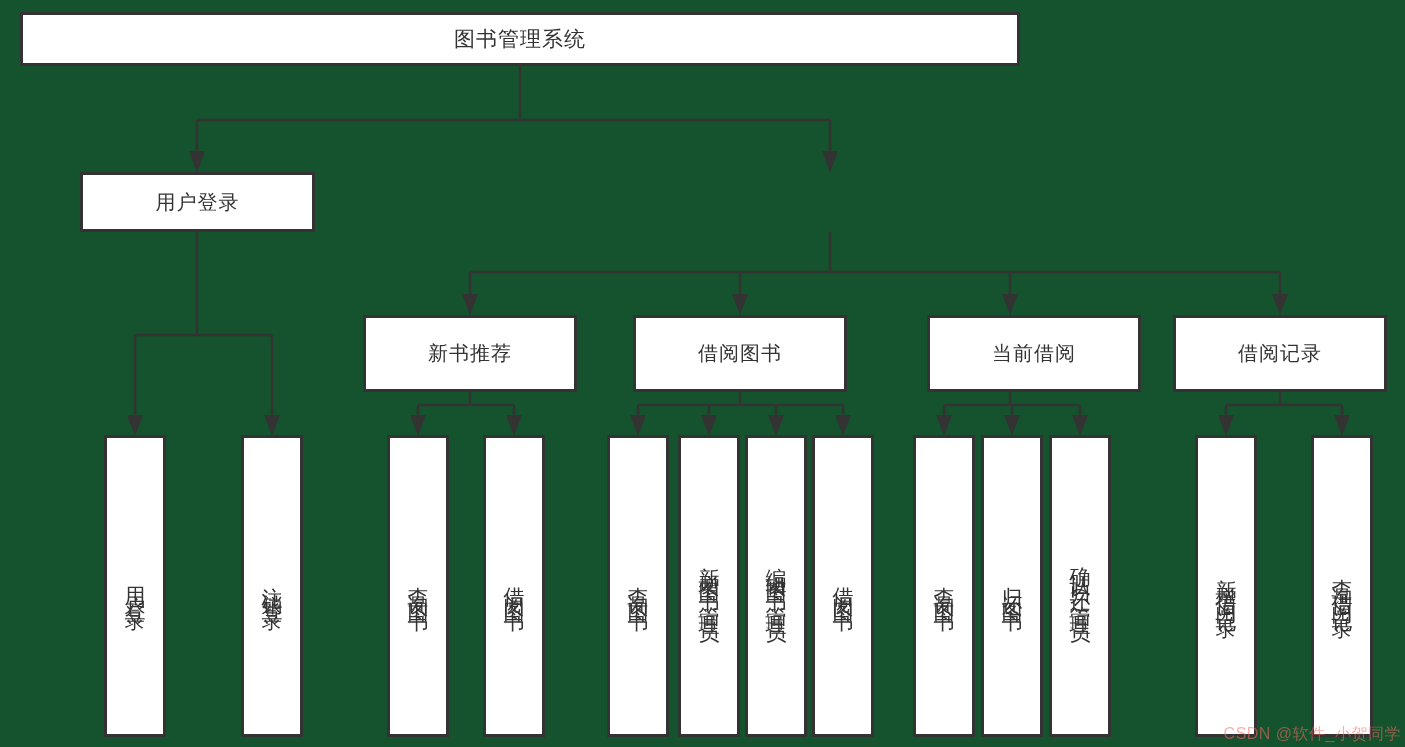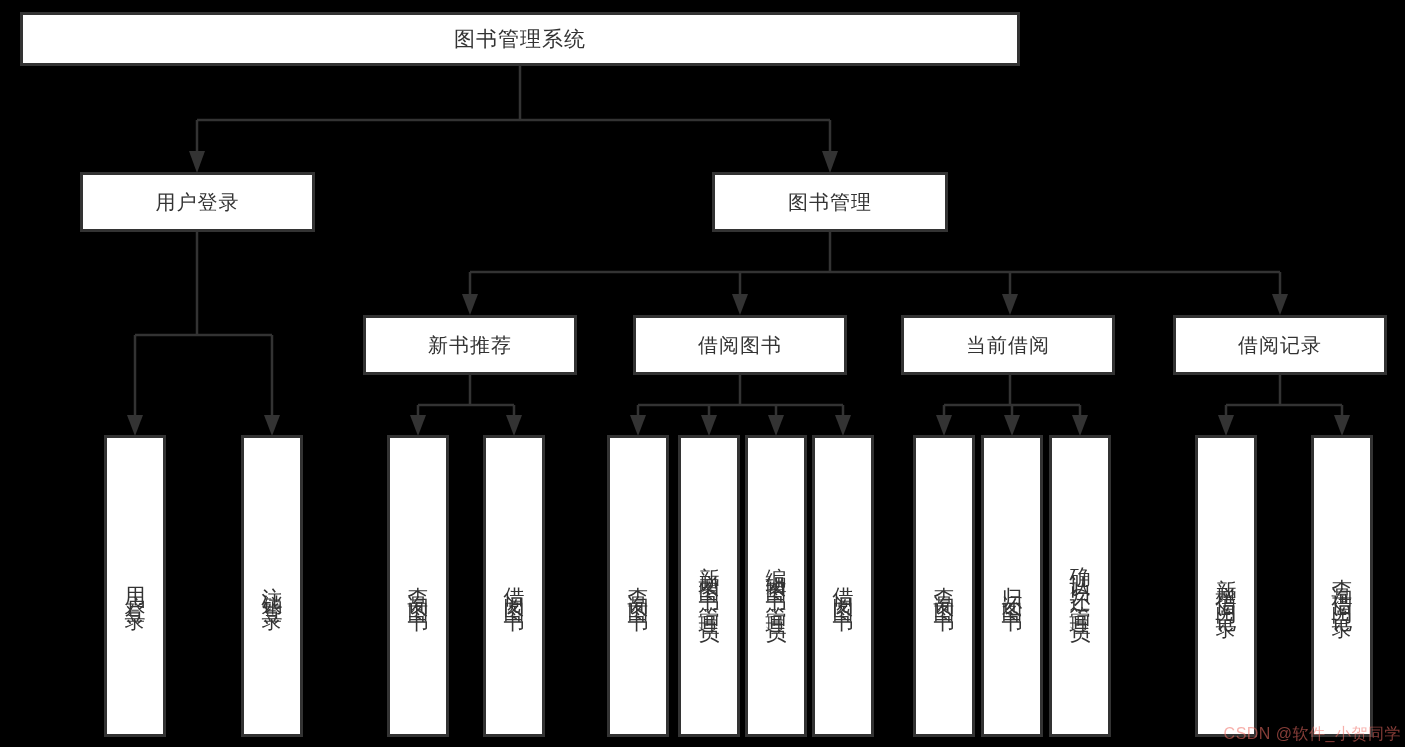--- a/index.html
+++ b/index.html
@@ -1,20 +1,20 @@
 <!DOCTYPE html>
 <html><head>
 <meta charset="utf-8">
 <style>
   html, body { margin: 0; padding: 0; background: #ffffff; }
   #stage {
     position: relative;
     width: 1405px;
     height: 747px;
-    background: #000000;
+    background: #14532d;
     font-family: "Liberation Sans", sans-serif;
     overflow: hidden;
   }
   #connectors {
     position: absolute;
     left: 0; top: 0;
     width: 1405px; height: 747px;
   }
   #connectors path {
     stroke: #333333;
@@ -37,21 +37,21 @@
     color: #333333;
     letter-spacing: 1px;
     white-space: nowrap;
   }
   .root {
     left: 20px; top: 12px;
     width: 1000px; height: 54px;
     font-size: 21px;
   }
   .l2 { top: 172px; height: 60px; }
-  .l3 { top: 315px; height: 60px; width: 214px; }
+  .l3 { top: 315px; height: 77px; width: 214px; }
   .leaf {
     position: absolute;
     box-sizing: border-box;
     top: 435px;
     width: 62px;
     height: 302px;
     border: 3px solid #333333;
     background: #ffffff;
     display: flex;
     align-items: center;
@@ -131,31 +131,28 @@
     </g>
   </svg>
 
   <div class="hbox root">
     <span>图书管理系统</span>
   </div>
 
   <div class="hbox l2" style="left:80px;width:235px;">
     <span>用户登录</span>
   </div>
-  <div class="hbox l2" style="left:712px;width:236px;">
-    <span>图书管理</span>
-  </div>
 
   <div class="hbox l3" style="left:363px;">
     <span>新书推荐</span>
   </div>
   <div class="hbox l3" style="left:633px;">
     <span>借阅图书</span>
   </div>
-  <div class="hbox l3" style="left:901px;">
+  <div class="hbox l3" style="left:927px;">
     <span>当前借阅</span>
   </div>
   <div class="hbox l3" style="left:1173px;">
     <span>借阅记录</span>
   </div>
 
   <div class="leaf" style="left:104px;">
     <span class="vtext">用户登录</span>
   </div>
   <div class="leaf" style="left:241px;">

